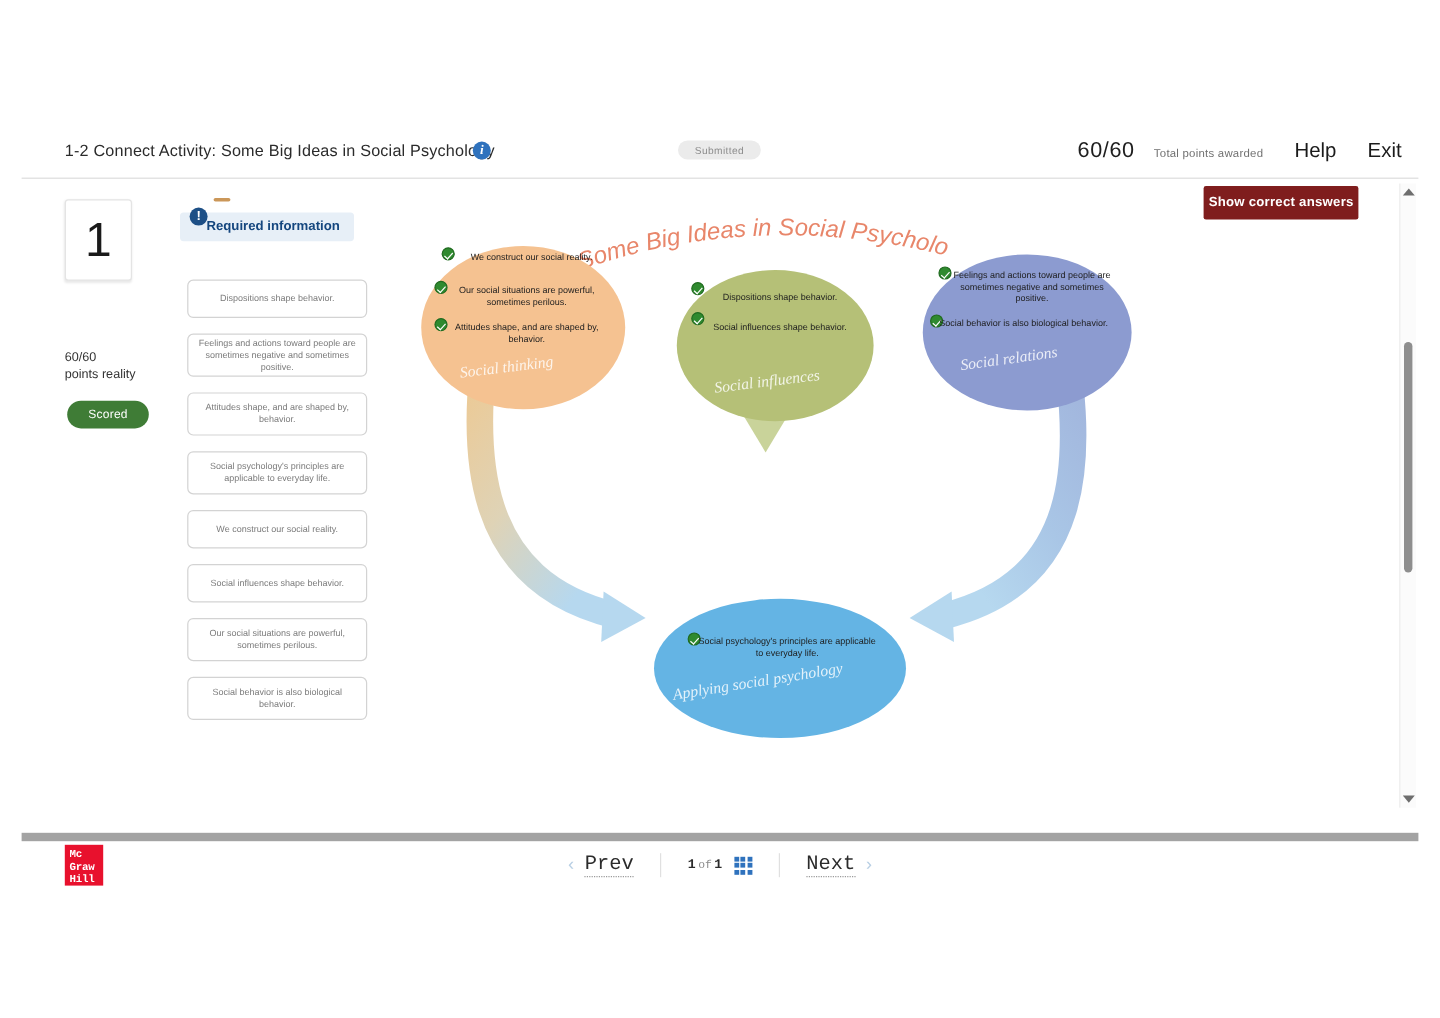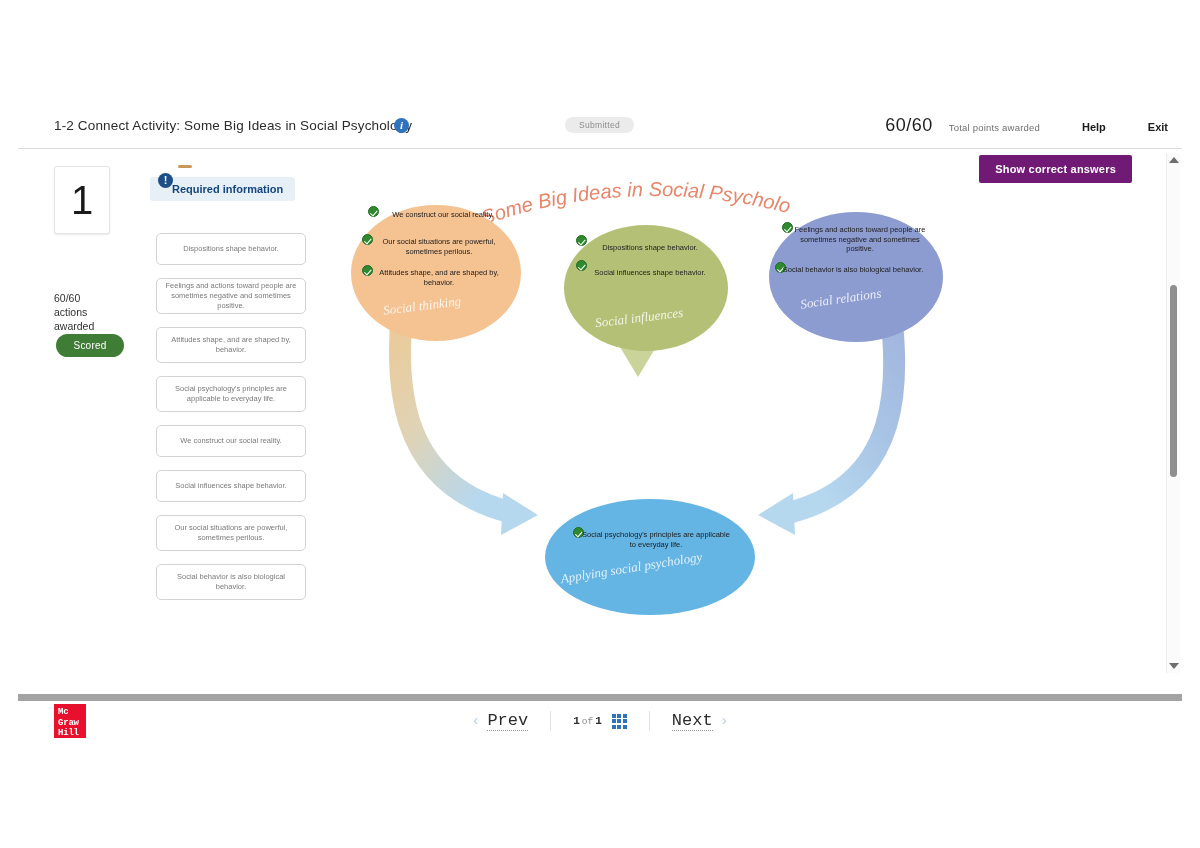--- a/index.html
+++ b/index.html
@@ -84,24 +84,24 @@
     letter-spacing: 0.5px;
     font-weight: 300;
   }
   .score-label {
     font-size: 9.5px;
     color: #707070;
     margin-left: 16px;
     letter-spacing: 0.2px;
   }
   .hdr-link {
-    font-size: 11px;
-    font-weight: bold;
+    font-size: 17px;
+    font-weight: normal;
     color: #1b1b1b;
-    margin-left: 42px;
+    margin-left: 26px;
     cursor: pointer;
     text-decoration: none;
   }
   
   .body-area {
     position: relative;
     height: 545px;
   }
   
   .qbox {
@@ -233,25 +233,25 @@
     left: 320px;
     top: 6px;
     right: 34px;
     bottom: 0;
     overflow: hidden;
   }
   .show-answers {
     position: absolute;
     right: 16px;
     top: 0px;
-    background: #701a75;
+    background: #7f1d1d;
     color: #fff;
     font-size: 11px;
     font-weight: bold;
-    padding: 8px 16px;
+    padding: 8px 4px;
     border: none;
     border-radius: 2px;
     cursor: pointer;
     letter-spacing: .2px;
     z-index: 5;
     font-family: "Liberation Sans", sans-serif;
   }
   .diagram { position: absolute; left: 0; top: 0; width: 830px; height: 520px; }
   
   .ell-text {
@@ -389,21 +389,21 @@
         <a class="hdr-link">Help</a>
         <a class="hdr-link">Exit</a>
       </div>
     </div>
 
     <div class="body-area">
 
       <div class="qbox">1</div>
       <div class="pts">
         <div>60/60</div>
-        <div>actions awarded</div>
+        <div>points reality</div>
       </div>
       <div class="scored-pill">Scored</div>
 
       <div class="req-wrap">
         <span class="req-dash"></span>
         <span class="req-badge">!</span>
         <span class="req-pill">Required information</span>
       </div>
 
       <div class="cards">

